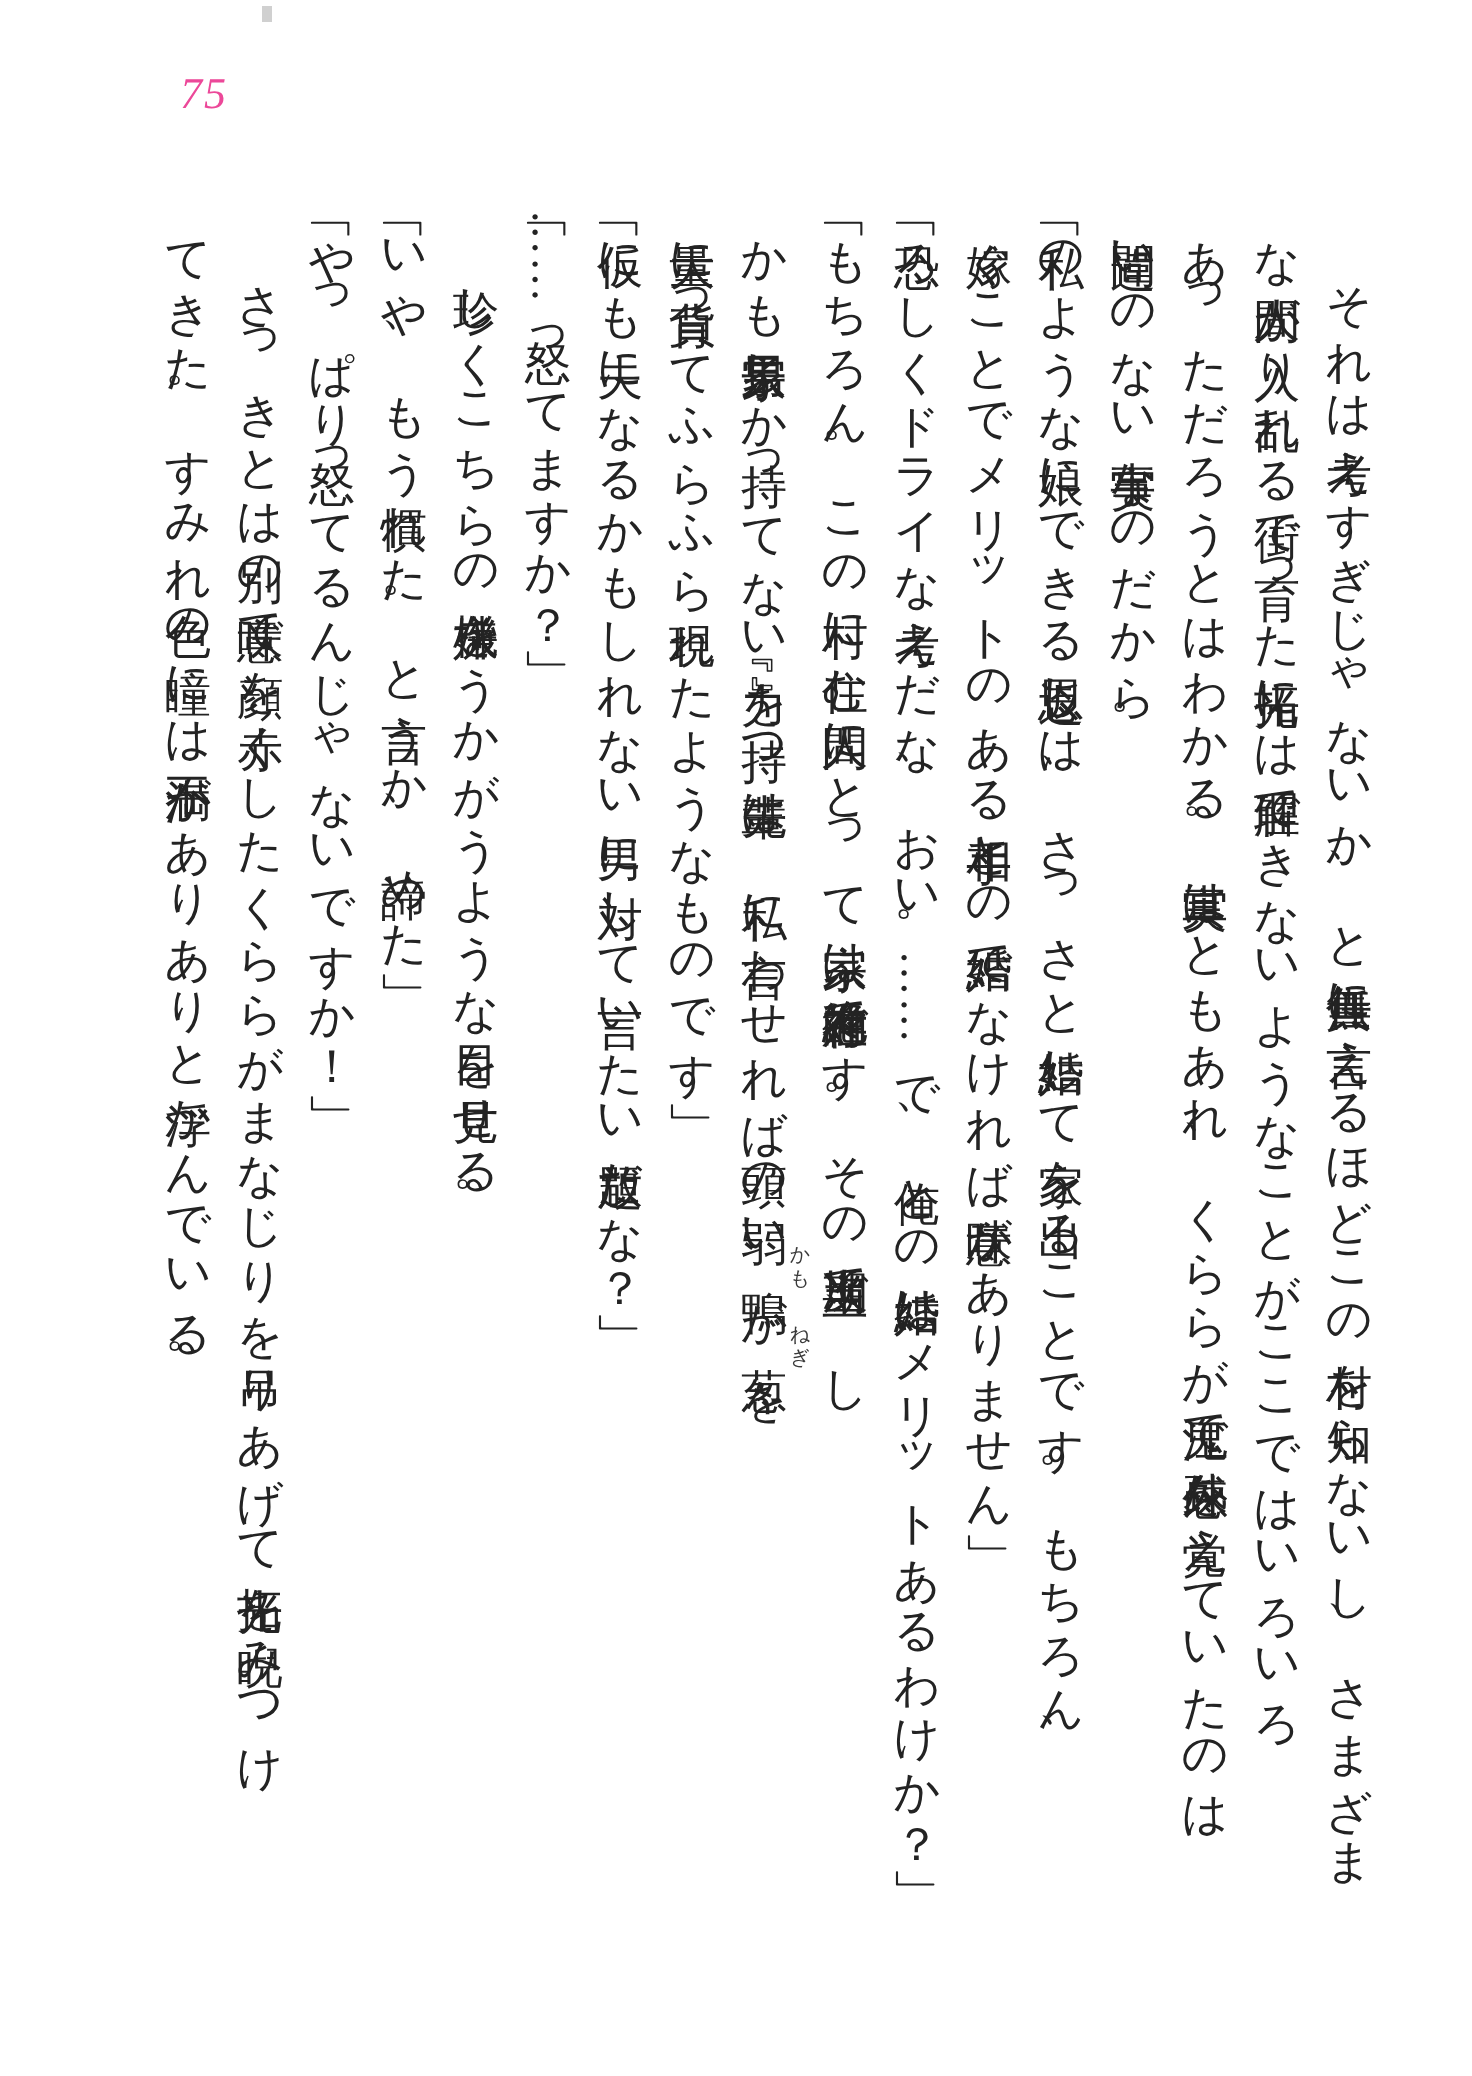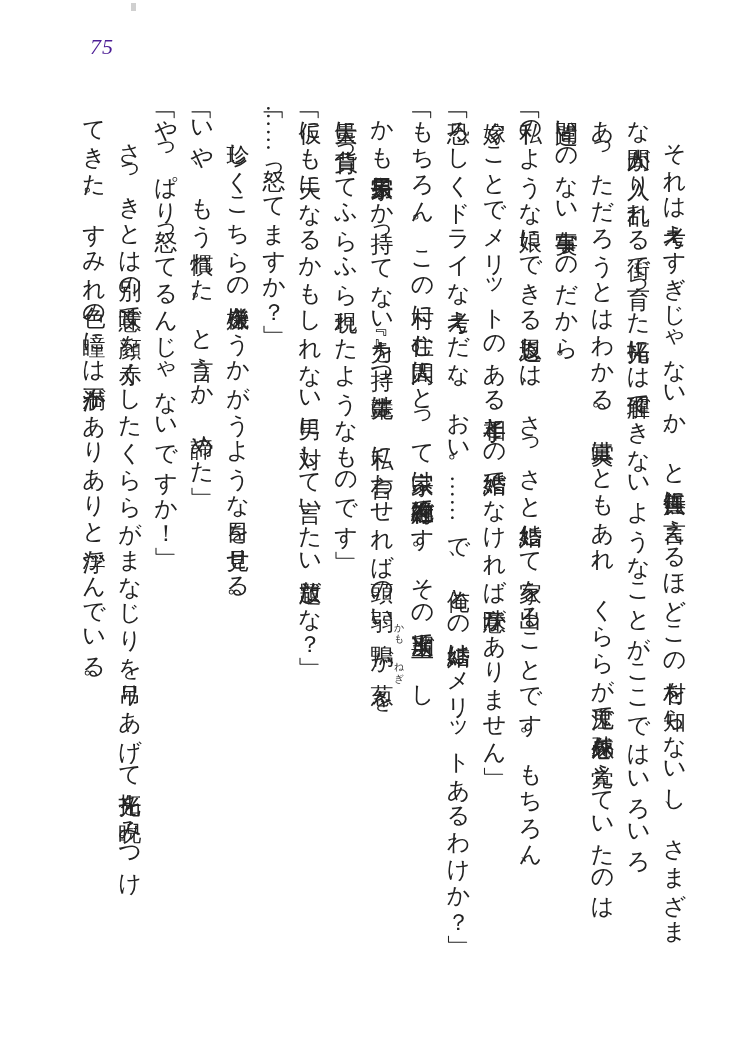--- a/index.html
+++ b/index.html
@@ -14,21 +14,21 @@
     background: #ffffff;
     overflow: hidden;
     font-family: "Liberation Serif", "DejaVu Serif", serif;
   }
   .page-number {
     position: absolute;
     top: 34px;
     left: 90px;
     font-size: 22px;
     font-style: italic;
-    color: #4c1d95;
+    color: #ec4899;
     letter-spacing: 1px;
   }
   .scan-artifact {
     position: absolute;
     top: 3px;
     left: 131px;
     width: 5px;
     height: 8px;
     background: #a9a9a9;
     opacity: 0.55;

